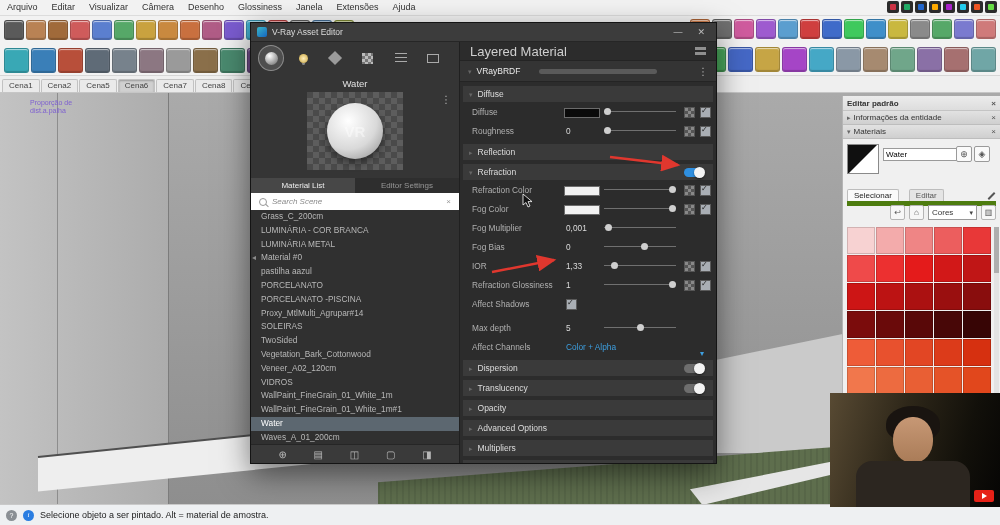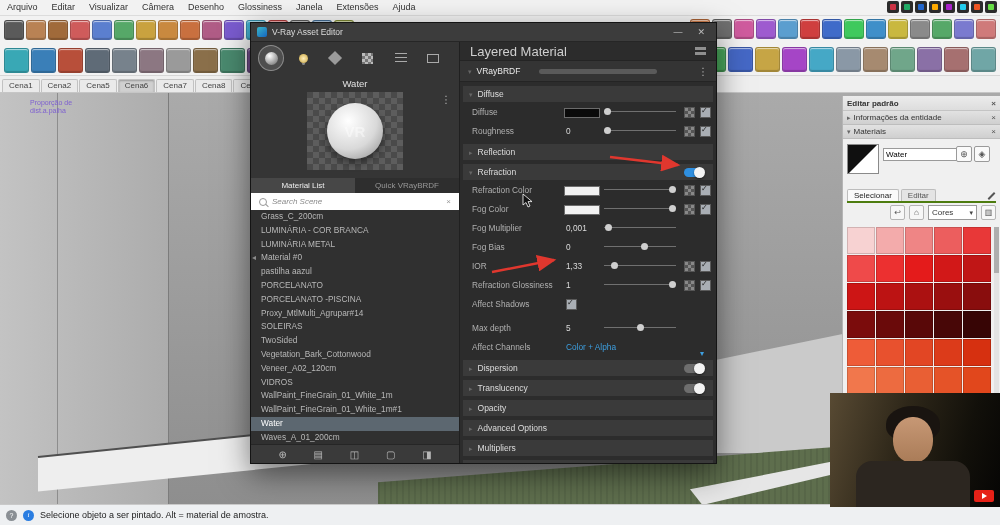--- a/index.html
+++ b/index.html
@@ -57,21 +57,21 @@
   .chev-r::before{content:"▸";color:#666;font-size:7px;}
   .mat-area{position:relative;height:calc(100% - 40px);}
   .mat-thumb{position:absolute;left:4px;top:5px;width:30px;height:28px;border:1px solid #8a8a8a;
              background:linear-gradient(135deg,#101010 49%,#ffffff 51%);}
   .mat-name{position:absolute;left:40px;top:9px;width:74px;height:13px;border:1px solid #9a9a9a;background:#fff;
             font-size:8px;font-family:"Liberation Sans",sans-serif;padding:0 2px;box-sizing:border-box;}
   .mat-btn{position:absolute;top:7px;width:14px;height:14px;border:1px solid #9a9a9a;background:#fafafa;border-radius:2px;
            display:flex;align-items:center;justify-content:center;color:#555;font-size:9px;}
   .mat-btn.b1{right:28px;} .mat-btn.b1::before{content:"⊕";}
   .mat-btn.b2{right:10px;} .mat-btn.b2::before{content:"◈";}
-  .mat-tabs{position:absolute;left:4px;right:4px;top:48px;height:14px;border-bottom:2px solid #4d7c0f;display:flex;align-items:flex-end;gap:2px;}
+  .mat-tabs{position:absolute;left:4px;right:4px;top:48px;height:14px;border-bottom:5px solid #4d7c0f;display:flex;align-items:flex-end;gap:10px;}
   .mtab{padding:1px 6px;border:1px solid #bdbdbd;border-bottom:none;border-radius:2px 2px 0 0;background:#e4e4e4;color:#555;}
   .mtab.active{background:#fafafa;color:#222;}
   .pencil{margin-left:auto;width:10px;height:10px;position:relative;}
   .pencil::before{content:"";position:absolute;left:1px;top:4px;width:9px;height:2px;background:#555;transform:rotate(-45deg);}
   .mat-nav{position:absolute;left:4px;right:4px;top:66px;height:15px;display:flex;align-items:center;gap:4px;padding-left:43px;}
   .nav-ic{width:13px;height:13px;border:1px solid #b5b5b5;background:#f7f7f7;border-radius:2px;color:#555;
           display:flex;align-items:center;justify-content:center;font-size:8px;}
   .nav-ic.back::before{content:"↩";}
   .nav-ic.home::before{content:"⌂";}
   .nav-ic.sample::before{content:"▥";}
@@ -436,21 +436,21 @@
         </div>
         <div class="vr-water">Water</div>
         <div class="vr-preview">
           <div class="vr-sphere">
             <span class="vr-wm">VR</span>
           </div>
         </div>
         <span class="dots vr-prev-dots"></span>
         <div class="vr-tabs">
           <span class="vr-tab active">Material List</span>
-          <span class="vr-tab">Quick VRayBRDF</span>
+          <span class="vr-tab">Editor Settings</span>
         </div>
         <div class="vr-search">
           <span class="mag"></span>
           <span class="search-ph">Search Scene</span>
           <span class="search-x"></span>
         </div>
         <div class="mat-list">
             <div class="mat-item">Grass_C_200cm</div>
             <div class="mat-item">LUMINÁRIA - COR BRANCA</div>
             <div class="mat-item">LUMINÁRIA METAL</div>

